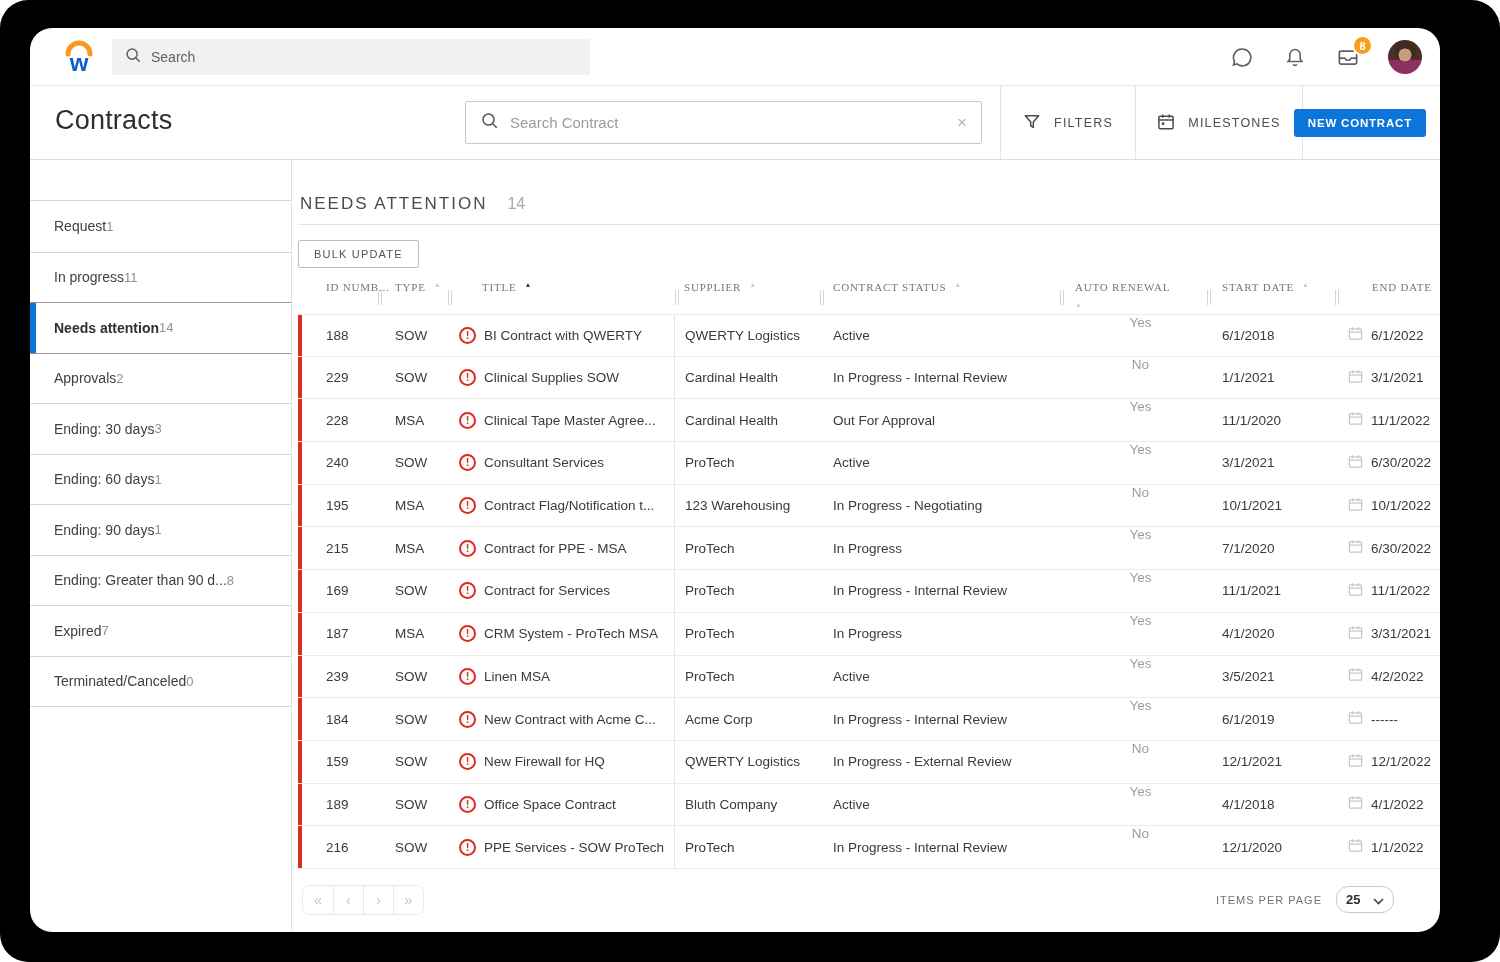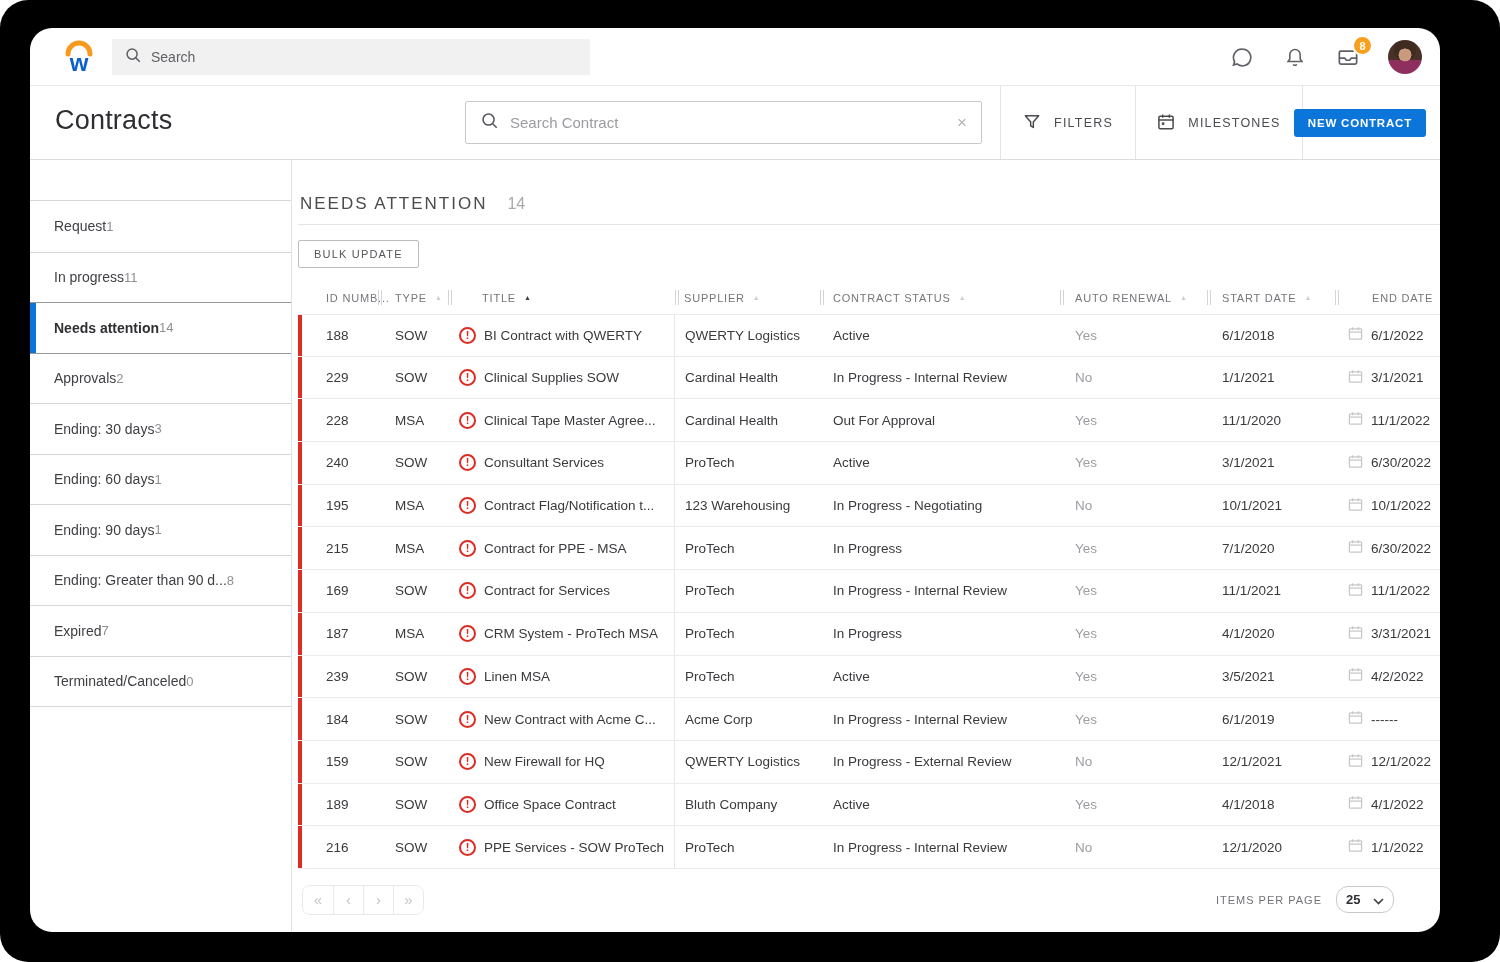--- a/index.html
+++ b/index.html
@@ -50,37 +50,37 @@
 
   main { width:1148px; padding:34px 0 0 6px; overflow:hidden; }
   .sechead { display:flex; align-items:baseline; gap:20px; padding-left:2px; }
   .sechead .t { font-size:17px; letter-spacing:2px; color:#4b4b4f; font-weight:500; }
   .sechead .c { font-size:16px; color:#a9a9ad; }
   .secrule { border:none; border-top:1px solid #e4e4e6; margin-top:10px; }
   .bulkbtn { margin-top:15px; background:#fff; border:1px solid #bdbdc1; border-radius:2px; padding:7px 15px; font-size:11px; letter-spacing:1.2px; color:#55555a; font-weight:500; cursor:pointer; font-family:"Liberation Sans",sans-serif; }
 
   
   .thead { display:flex; margin-top:13px; height:33px; align-items:center; padding-left:4px; }
-  .th { position:relative; display:flex; align-items:center; gap:8px; height:100%; flex-shrink:0; cursor:pointer; }
+  .th { position:relative; display:flex; gap:8px; height:100%; flex-shrink:0; cursor:pointer;font-family:Liberation Serif, serif; }
   .th .lbl { font-size:11px; letter-spacing:0.8px; color:#76767b; font-weight:500; white-space:nowrap; }
   .th .arrow { font-size:7px; }
   .th .arrow.active { color:#3f3f44; }
   .th .arrow.inactive { color:#cfcfd3; }
   .sep { position:absolute; left:1px; top:9px; height:15px; width:4px; border-left:1px solid #d4d4d8; border-right:1px solid #d4d4d8; }
 
   .row { position:relative; display:flex; height:42.7px; border-bottom:1px solid #ebebed; padding-left:4px; cursor:pointer; background:#fff; }
   .tbody .row:first-child { border-top:1px solid #ebebed; }
   .redbar { position:absolute; left:0; top:0; bottom:0; width:4px; background:#dd2c22; }
   .cell { display:flex; align-items:center; flex-shrink:0; font-size:13.5px; color:#3a3a3e; font-weight:500; white-space:nowrap; overflow:hidden; }
   .c0 { width:75px;  padding-left:24px; }
   .c1 { width:70px;  padding-left:18px; }
   .c2 { width:227px; padding-left:12px; gap:8px; }
   .c3 { width:145px; padding-left:10px; border-left:1px solid #e6e6e8; }
   .c4 { width:240px; padding-left:14px; }
-  .c5 { width:147px; padding-left:16px; color:#9c9da1; font-weight:400; }
+  .c5 { width:147px; padding-left:16px; color:#9c9da1; font-weight:400;flex-direction:column; }
   .c6 { width:128px; padding-left:16px; }
   .c7 { width:120px; padding-left:14px; gap:8px; }
   .thead .c2 { padding-left:35px; }
   .thead .c3 { border-left:none; }
   .thead .c7 { padding-left:38px; }
   .alert { width:17px; height:17px; border:2px solid #dd2c22; border-radius:50%; color:#dd2c22; font-size:11px; font-weight:bold; display:flex; align-items:center; justify-content:center; flex-shrink:0; line-height:1; }
 
   
   .pager { display:flex; align-items:center; justify-content:space-between; margin-top:16px; padding-left:4px; padding-right:46px; }
   .pgroup { display:flex; border:1px solid #e9e9eb; border-radius:8px; overflow:hidden; }

